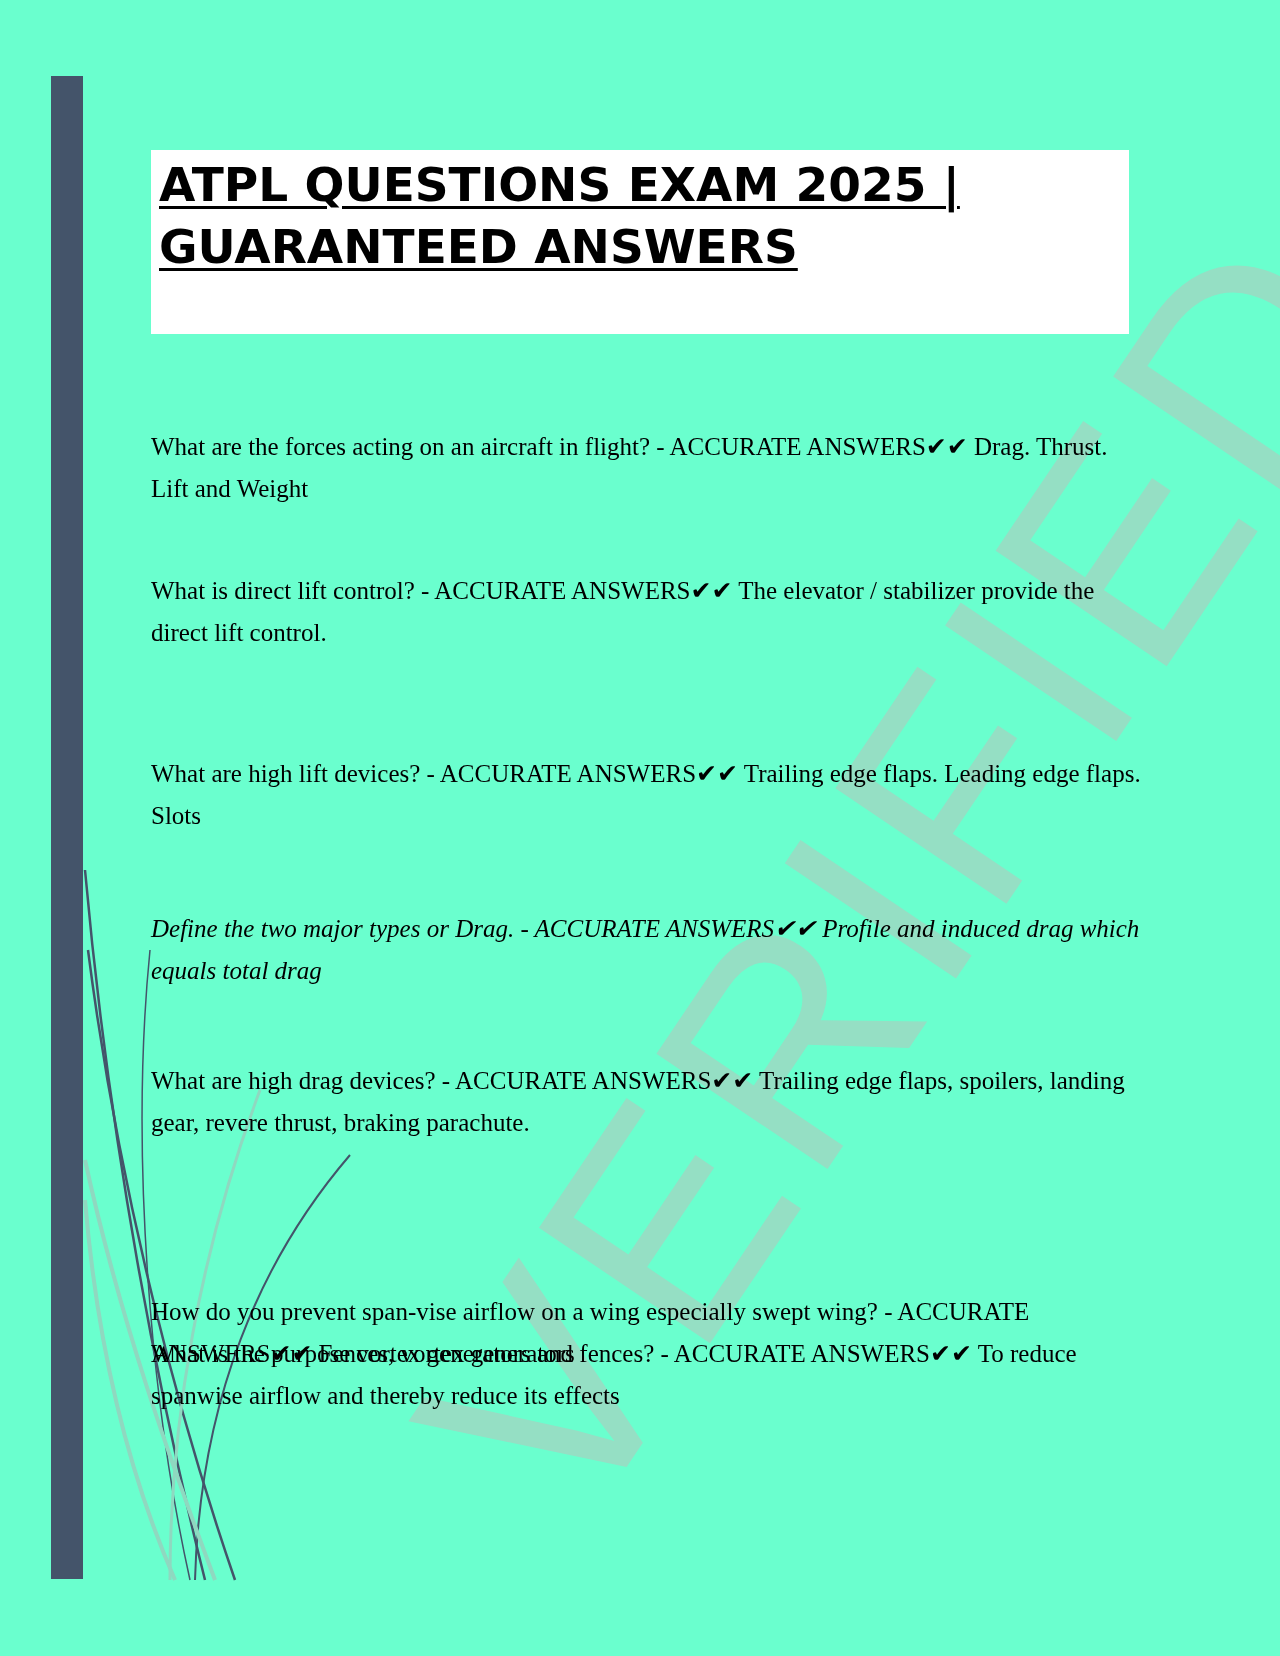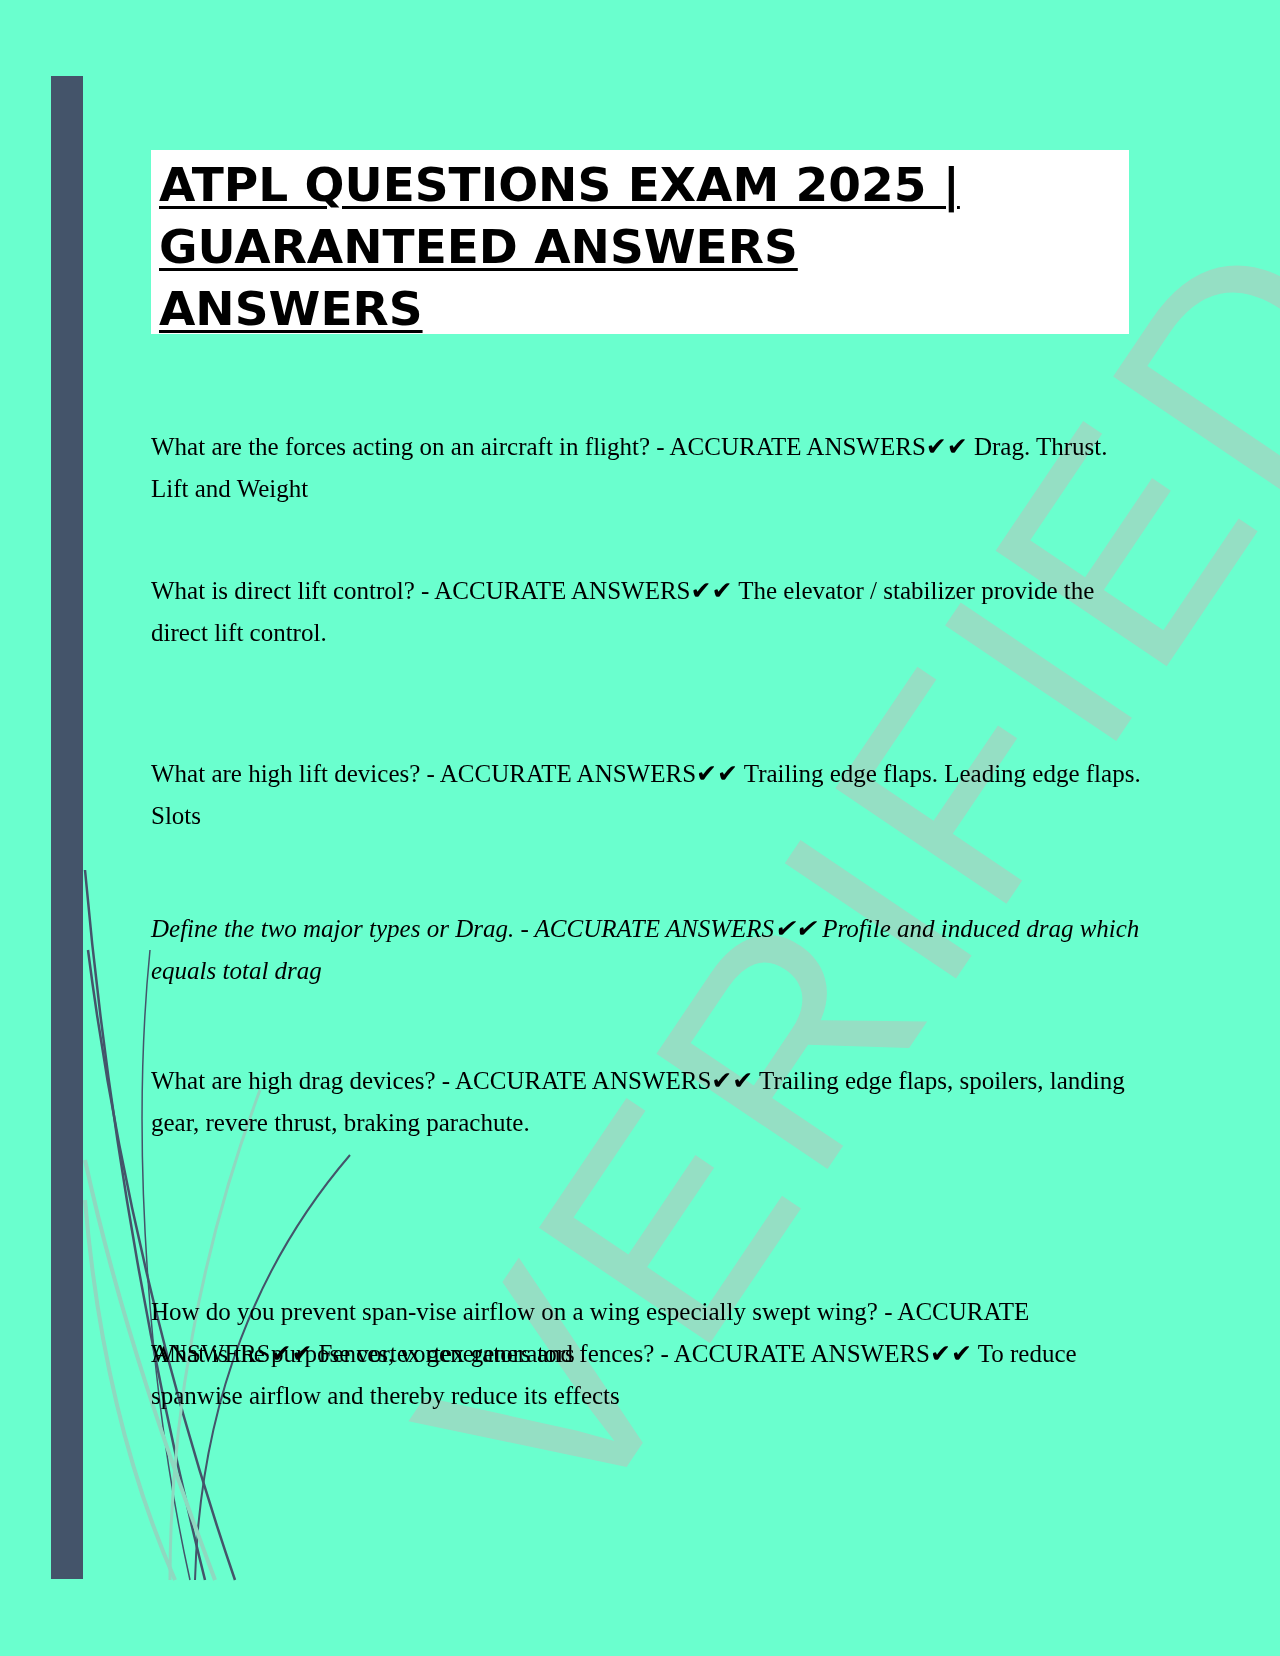--- a/index.html
+++ b/index.html
@@ -25,21 +25,20 @@
   <path d="M150 950 C 130 1150, 150 1400, 190 1580" stroke="#44546a" stroke-width="1.5" fill="none"></path>
   <path d="M85 1160 C 120 1320, 170 1460, 215 1580" stroke="#8fd8c0" stroke-width="4" fill="none"></path>
   <path d="M85 1200 C 100 1380, 140 1500, 175 1580" stroke="#8fd8c0" stroke-width="4" fill="none"></path>
   <path d="M260 1090 C 200 1250, 170 1420, 170 1580" stroke="#8fd8c0" stroke-width="3" fill="none"></path>
 </svg>
 
 <div class="title-box">
   <h1 class="title">
     <span>ATPL QUESTIONS EXAM 2025 |</span><br>
     <span>GUARANTEED ANSWERS</span><br>
-    <span>ANSWERS</span>
   </h1>
 </div>
 
 <p class="qa" style="top:426px;">What are the forces acting on an aircraft in flight? - ACCURATE ANSWERS✔✔ Drag. Thrust. Lift and Weight</p>
 <p class="qa" style="top:570px;">What is direct lift control? - ACCURATE ANSWERS✔✔ The elevator / stabilizer provide the direct lift control.</p>
 <p class="qa" style="top:753px;">What are high lift devices? - ACCURATE ANSWERS✔✔ Trailing edge flaps. Leading edge flaps. Slots</p>
 <p class="qa" style="top:908px;font-style:italic;">Define the two major types or Drag. - ACCURATE ANSWERS✔✔ Profile and induced drag which equals total drag</p>
 <p class="qa" style="top:1060px;">What are high drag devices? - ACCURATE ANSWERS✔✔ Trailing edge flaps, spoilers, landing gear, revere thrust, braking parachute.</p>
 <p class="qa" style="top:1291px;">How do you prevent span-vise airflow on a wing especially swept wing? - ACCURATE ANSWERS✔✔ Fences, vortex generators</p>
 <p class="qa" style="top:1333px;">What is the purpose vortex generators and fences? - ACCURATE ANSWERS✔✔ To reduce spanwise airflow and thereby reduce its effects</p>

